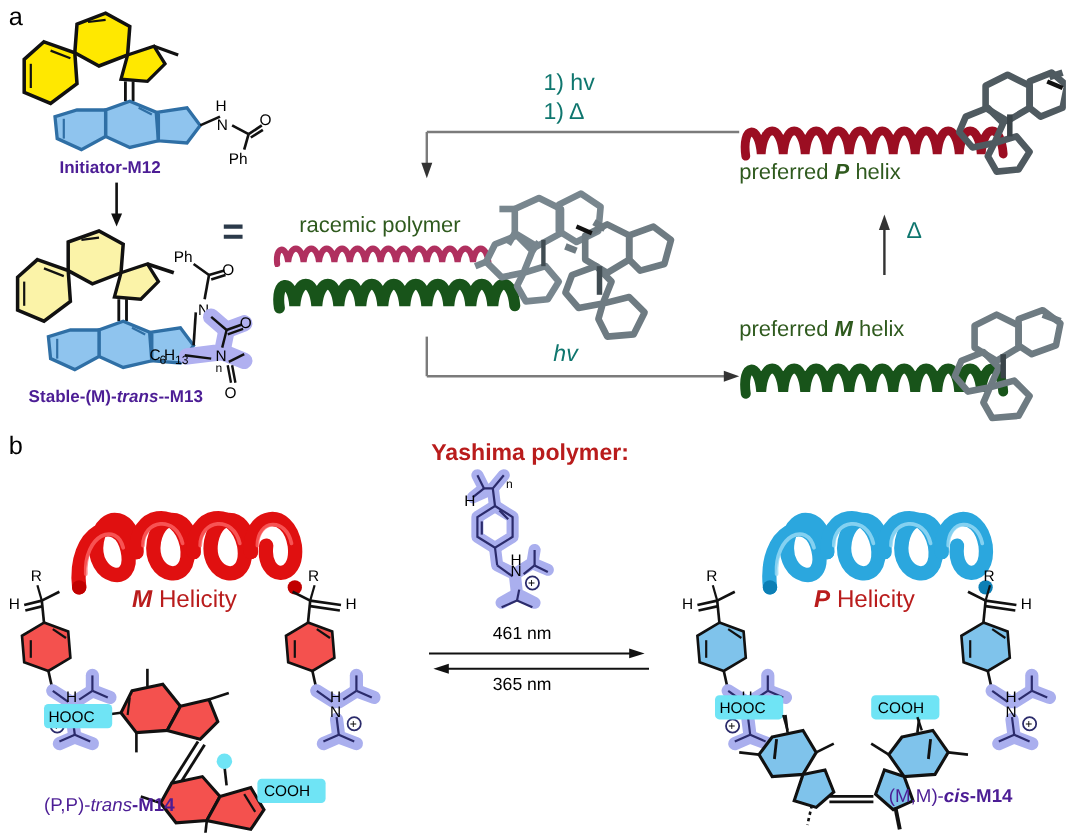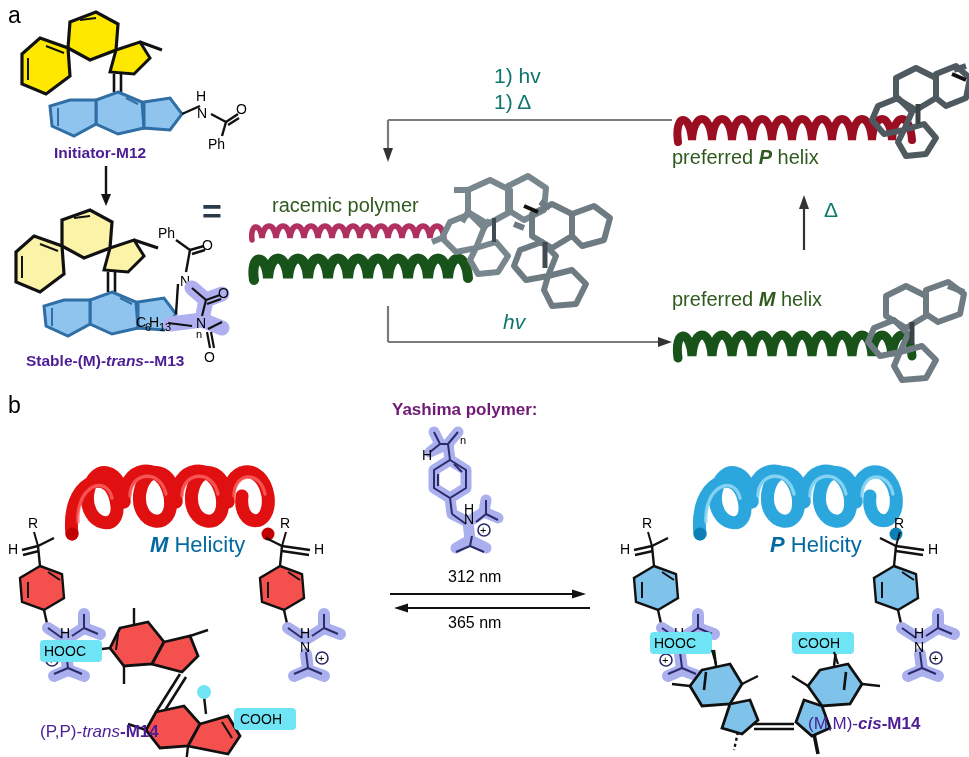--- a/index.html
+++ b/index.html
@@ -8,23 +8,23 @@
   .fig{position:absolute;left:0;top:0;width:969px;height:757px;}
   .abs{position:absolute;}
   .panel-letter{font-size:23px;font-weight:400;color:#000;}
   .cmpd-label{font-size:15.5px;font-weight:bold;color:#4c1d95;white-space:nowrap;}
   .cmpd-label em{font-style:italic;}
   .green-label{font-size:20px;color:#2f5a1e;white-space:nowrap;}
   .green-label em{font-style:italic;font-weight:600;}
   .cond{font-size:21px;color:#0f766e;white-space:nowrap;}
   .cond em{font-style:italic;}
   .nm{font-size:16px;color:#000;white-space:nowrap;}
-  .helicity{font-size:22px;color:#0369a1;white-space:nowrap;margin-left:30px;}
+  .helicity{font-size:22px;color:#b91c1c;white-space:nowrap;}
   .helicity b{font-style:italic;font-weight:bold;}
-  .yash-title{font-size:17px;font-weight:bold;color:#701a75;white-space:nowrap;}
+  .yash-title{font-size:21px;font-weight:bold;color:#b91c1c;white-space:nowrap;}
   .atom{font-size:14px;fill:#000;font-family:"Liberation Sans",sans-serif;}
   .atom-s{font-size:11px;fill:#000;font-family:"Liberation Sans",sans-serif;}
   .eqsign{font-size:34px;font-weight:bold;color:#2b3a4a;line-height:0.8;}
   svg{display:block;overflow:visible;}
 </style>
 </head>
 <body>
 
 <div class="fig">
 
@@ -252,21 +252,21 @@
     <circle cx="70" cy="104" r="6" fill="none" stroke="#2b2b6b" stroke-width="1.6"></circle>
     <text class="atom-s" x="66" y="108" fill="#2b2b6b">+</text>
   </svg>
 
   <svg class="abs" style="left:390px;top:586px;" width="200" height="32">
     <line x1="0" y1="8" x2="186" y2="8" stroke="#111" stroke-width="1.8"></line>
     <polygon points="196,8 182,3.5 182,12.5" fill="#111"></polygon>
     <line x1="14" y1="22" x2="200" y2="22" stroke="#111" stroke-width="1.8"></line>
     <polygon points="4,22 18,17.5 18,26.5" fill="#111"></polygon>
   </svg>
-  <div class="abs nm" style="left:448px;top:568px;">312 nm</div>
+  <div class="abs nm" style="left:448px;top:568px;">461 nm</div>
   <div class="abs nm" style="left:448px;top:614px;">365 nm</div>
 
   <svg class="abs" style="left:62px;top:452px;" width="220" height="92">
     <g fill="none" stroke="#E01010" stroke-width="13" stroke-linecap="round">
       <path d="M10,82 C4,30 46,12 54,48 C62,84 20,74 26,40 C32,10 60,16 62,50"></path>
       <path d="M62,50 C60,14 100,6 108,44 C114,82 72,74 78,40 C84,10 112,16 114,50"></path>
       <path d="M114,50 C112,14 152,6 160,44 C166,82 124,74 130,40 C136,10 164,16 166,50"></path>
       <path d="M166,50 C164,14 200,8 206,44 C210,78 176,76 180,44"></path>
     </g>
     <g fill="none" stroke="#FF6A6A" stroke-width="3.4" stroke-linecap="round" opacity="0.75">

